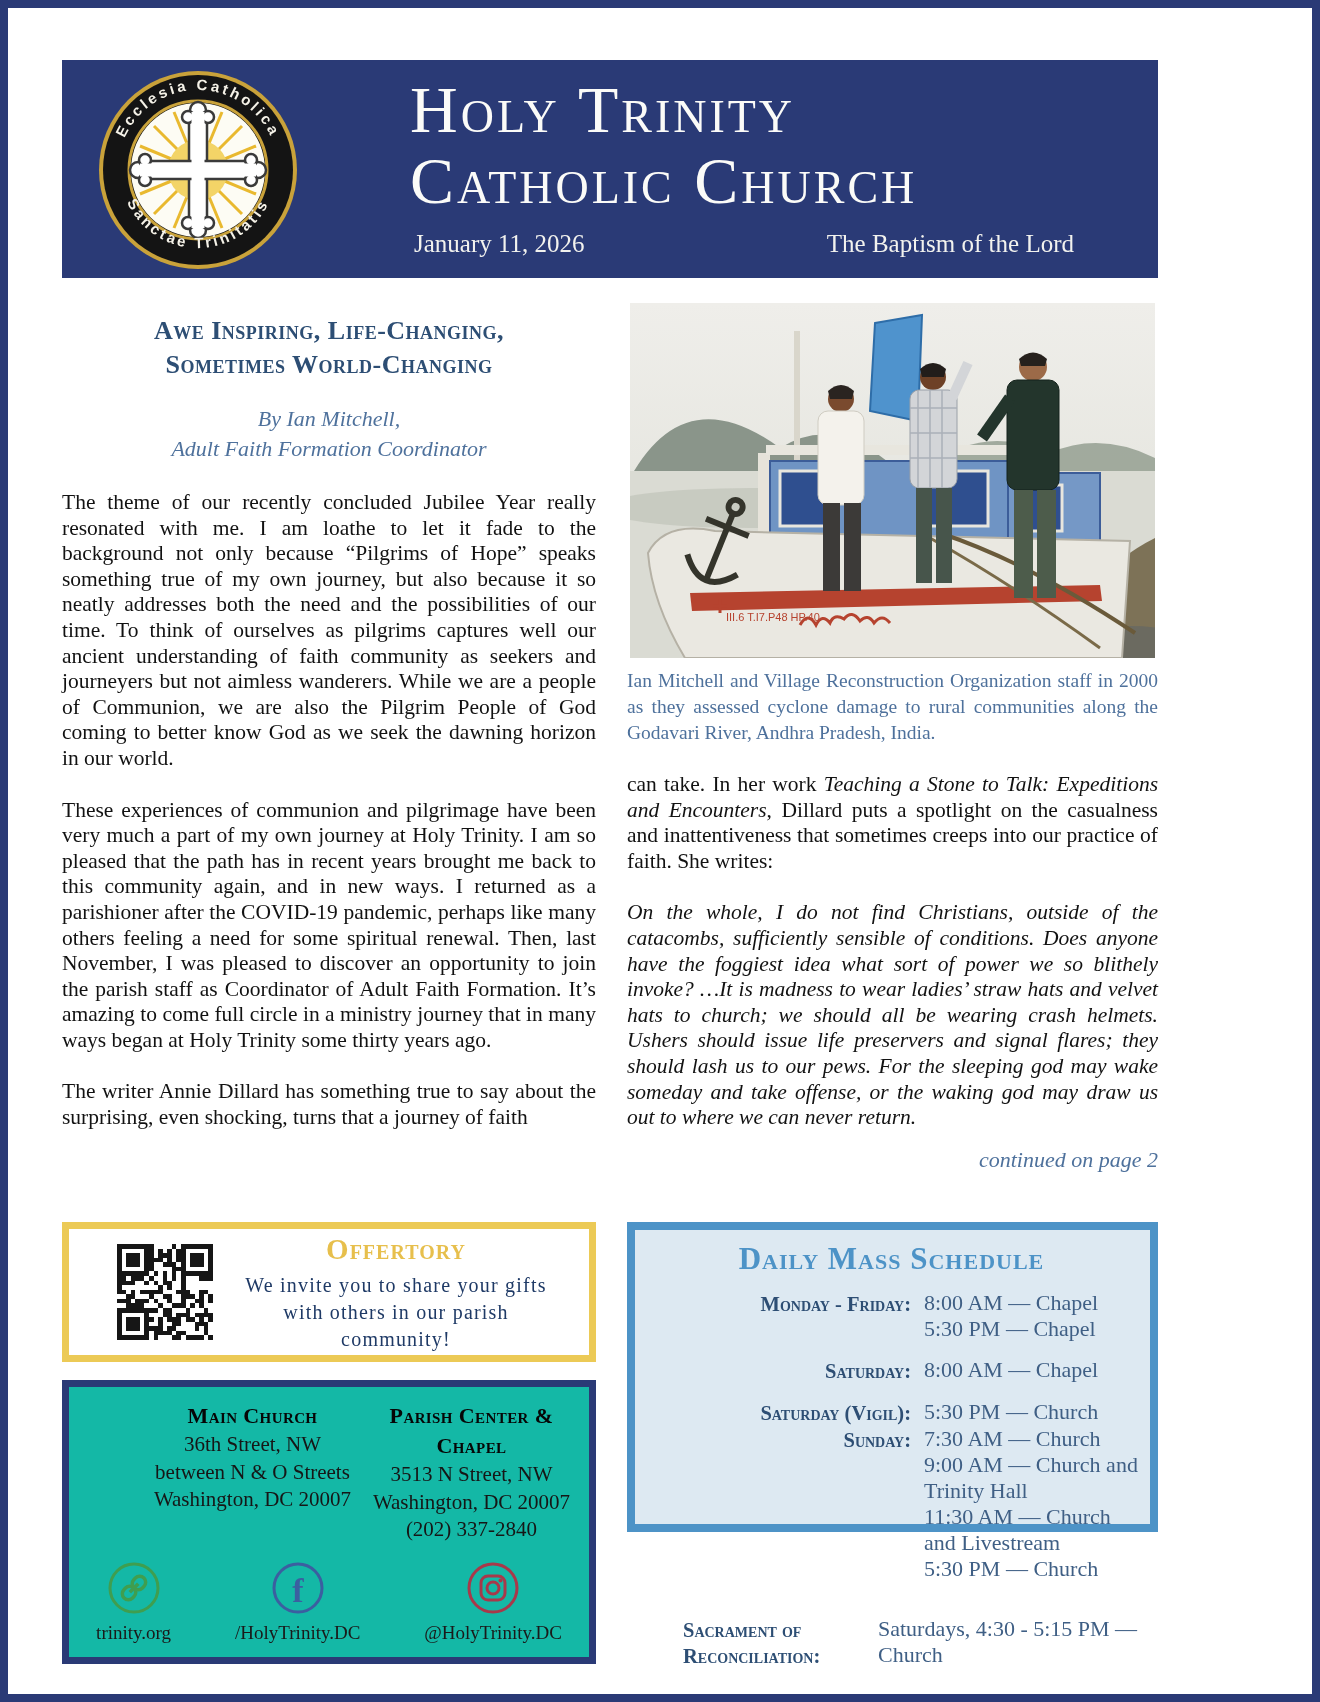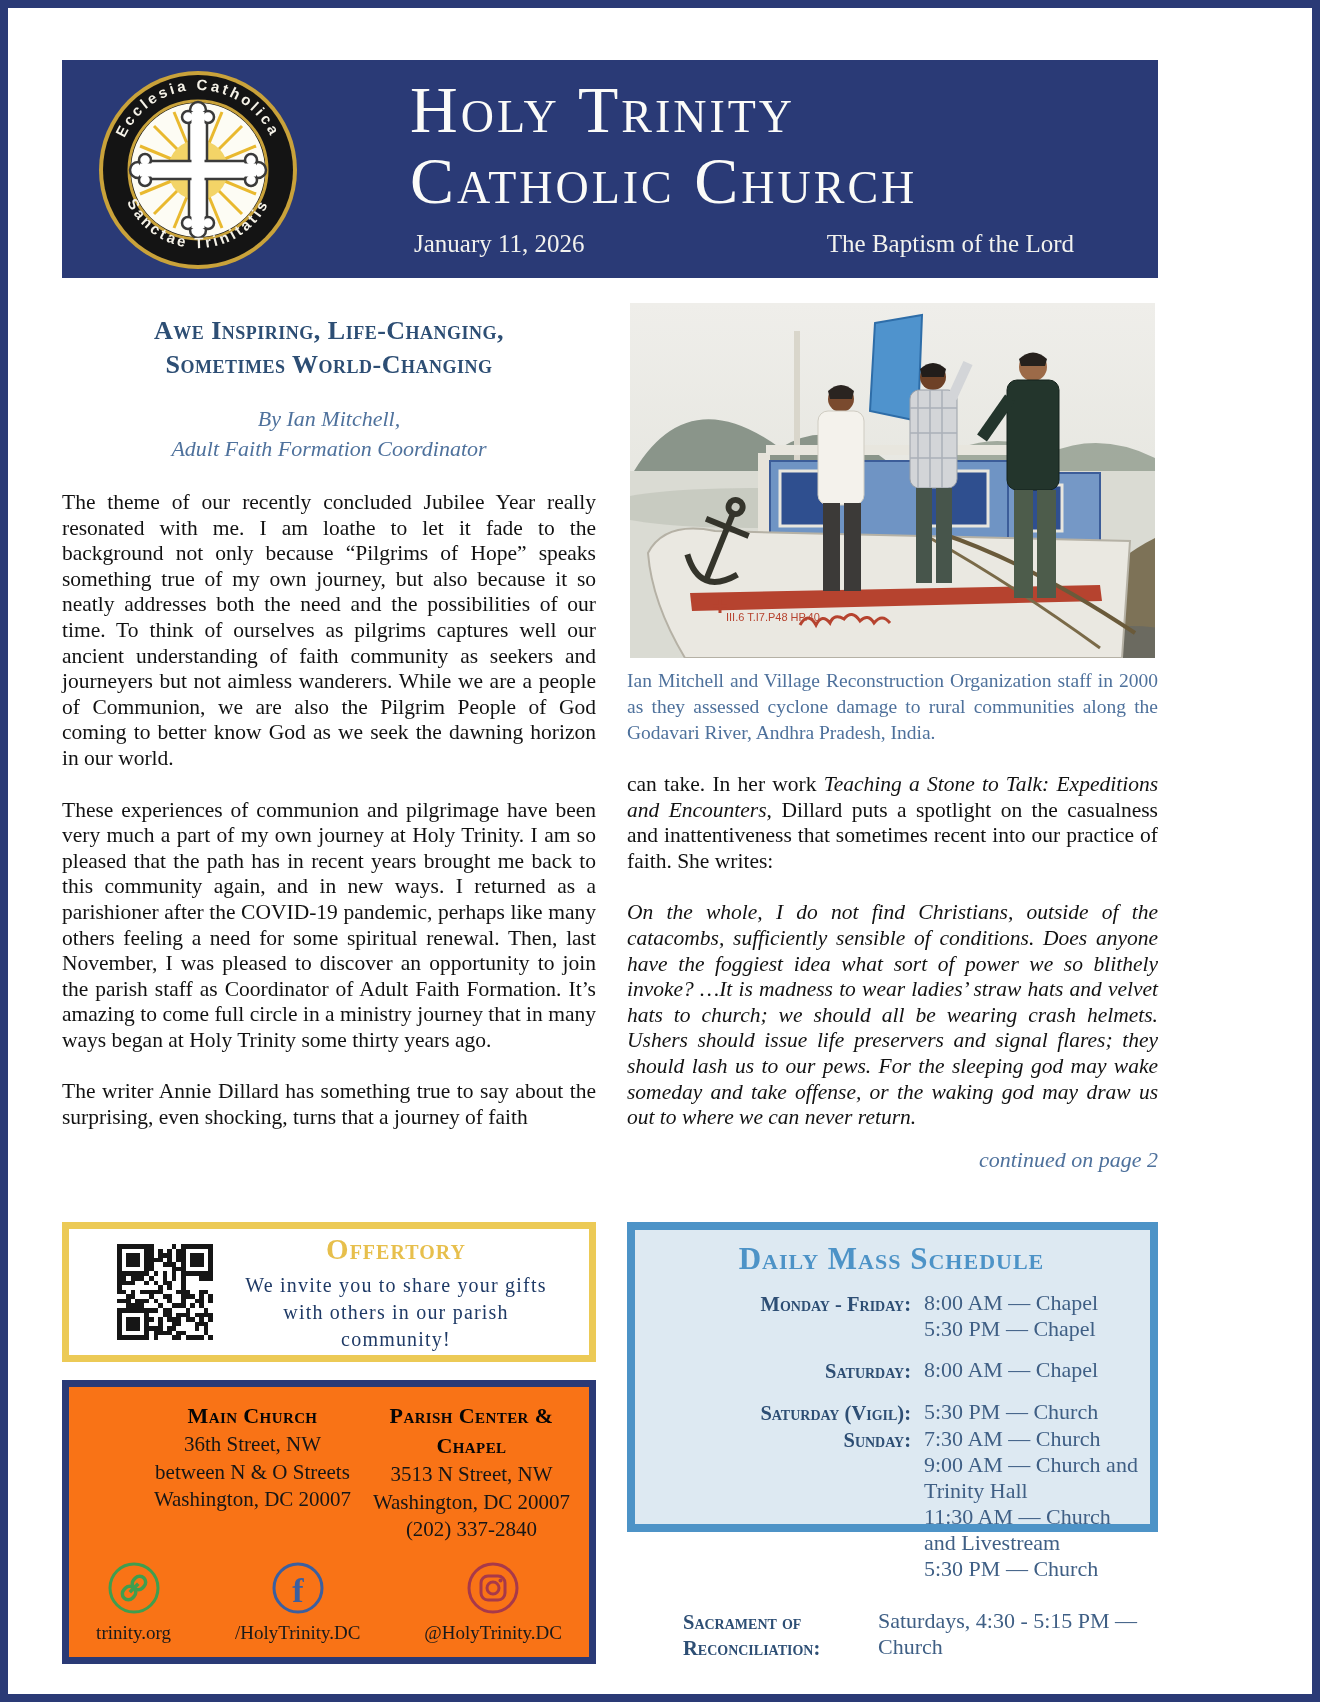--- a/index.html
+++ b/index.html
@@ -30,37 +30,37 @@
   
   .offertory{position:absolute; left:54px; top:1214px; width:534px; height:140px; box-sizing:border-box;
     border:7px solid #ecca56; background:#fff; display:flex; align-items:center; padding:0 10px 0 0;}
   .qr{width:96px; height:96px; margin-left:48px; flex:0 0 auto;}
   .qr svg{width:100%; height:100%; fill:#161616;}
   .off-right{flex:1 1 auto; text-align:center;}
   .off-title{font-weight:bold; font-variant:small-caps; font-size:29px; letter-spacing:1px; color:#e7bf4c; line-height:34px;}
   .off-msg{margin:6px auto 0; width:330px; font-size:20px; line-height:27px; letter-spacing:1.2px; color:#1f3a66;}
   
   .locations{position:absolute; left:54px; top:1372px; width:534px; height:284px; box-sizing:border-box;
-    border:7px solid #2a3a76; background:#f97316;}
+    border:7px solid #2a3a76; background:#14b8a6;}
   .loc-grid{display:grid; grid-template-columns:215px 1fr; padding:14px 12px 0 76px; column-gap:6px;}
   .loc{text-align:center;}
   .loc-title{font-weight:bold; font-variant:small-caps; font-size:22px; line-height:30px; color:#060606; letter-spacing:0.4px;}
   .loc-line{font-size:21px; line-height:27.5px; color:#161616;}
   .links-row{display:flex; justify-content:center; gap:64px; margin-top:18px;}
   .link-item{text-align:center; cursor:pointer;}
   .link-item svg{width:52px; height:52px; display:block; margin:0 auto;}
   .link-label{margin-top:8px; font-size:19px; color:#1a1a1a;}
   
   .schedule{position:absolute; left:619px; top:1214px; width:531px; height:310px; box-sizing:border-box;
     border:8px solid #4d93c7; background:#dde9f2; padding:10px 10px 0 8px;}
   .sched-title{text-align:center; font-weight:bold; font-variant:small-caps; font-size:31px; letter-spacing:1px;
     color:#4d93c7; line-height:38px;}
   .srow{display:grid; grid-template-columns:268px 1fr; column-gap:13px; margin-top:0;}
   .srow.gap{margin-top:15px;}
-  .srow.bigger-gap{margin-top:26px;}
+  .srow.bigger-gap{margin-top:34px;}
   .slabel{text-align:right; font-weight:bold; font-variant:small-caps; font-size:20.5px; line-height:26px; color:#2d4e74; padding-top:1px;}
   .stimes{font-size:22px; line-height:26px; color:#3f5f85;}
   .srow.sacrament{grid-template-columns:225px 1fr; column-gap:10px;}
   .srow.sacrament .slabel{text-align:left; padding-left:40px; width:160px;}
   .first-gap{margin-top:12px;}
 </style>
 </head>
 <body>
 
 <div class="page">
@@ -215,21 +215,21 @@
           <rect x="384" y="187" width="19" height="108" fill="#4d5c4b"></rect>
           <rect x="407" y="187" width="19" height="108" fill="#4d5c4b"></rect>
         </g>
 
         <text x="96" y="318" font-size="11" fill="#b6432f" font-family="Liberation Sans, sans-serif">III.6 T.I7.P48 HP.40</text>
         <path d="M170,322 q8,-14 16,0 q6,-12 14,-2 q4,-10 14,-4 q8,-10 16,2 q8,-8 14,2 q8,-10 16,0" stroke="#b6432f" stroke-width="3" fill="none"></path>
         <path d="M90,296 l0,14 M83,303 l14,0" stroke="#b6432f" stroke-width="3"></path>
       </svg>
     </div>
     <p class="caption">Ian Mitchell and Village Reconstruction Organization staff in 2000 as they assessed cyclone damage to rural communities along the Godavari River, Andhra Pradesh, India.</p>
-    <p class="body-p"><span>can take. In her work </span><i>Teaching a Stone to Talk: Expeditions and Encounters</i><span>, Dillard puts a spotlight on the casualness and inattentiveness that sometimes recent into our practice of faith. She writes:</span></p>
+    <p class="body-p"><span>can take. In her work </span><i>Teaching a Stone to Talk: Expeditions and Encounters</i><span>, Dillard puts a spotlight on the casualness and inattentiveness that sometimes creeps into our practice of faith. She writes:</span></p>
     <p class="body-p quote">On the whole, I do not find Christians, outside of the catacombs, sufficiently sensible of conditions. Does anyone have the foggiest idea what sort of power we so blithely invoke? …It is madness to wear ladies’ straw hats and velvet hats to church; we should all be wearing crash helmets. Ushers should issue life preservers and signal flares; they should lash us to our pews. For the sleeping god may wake someday and take offense, or the waking god may draw us out to where we can never return.</p>
     <div class="continued">continued on page 2</div>
   </section>
 
   <aside class="offertory">
     <div class="qr">
       <svg viewBox="0 0 21 21" shape-rendering="crispEdges">
           <rect x="0" y="0" width="1" height="1"></rect>
           <rect x="1" y="0" width="1" height="1"></rect>
           <rect x="2" y="0" width="1" height="1"></rect>

